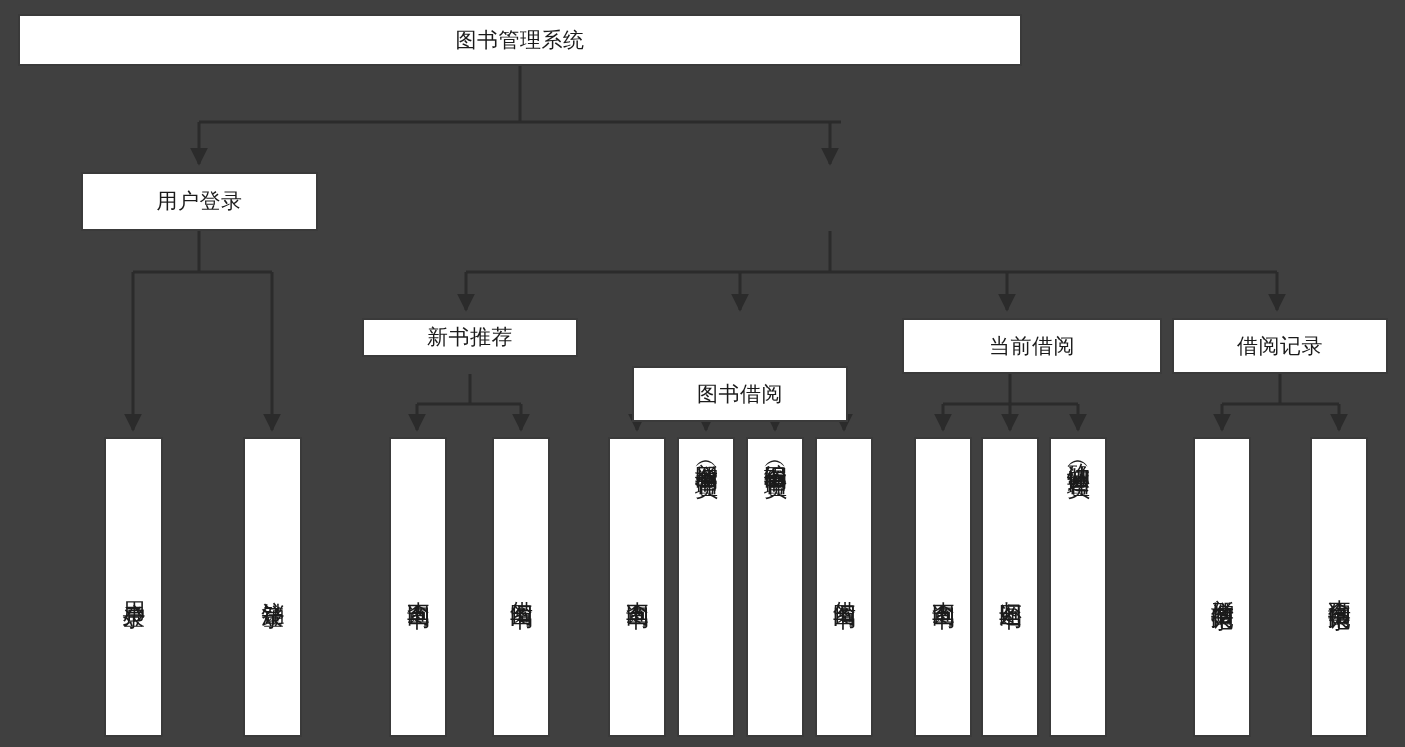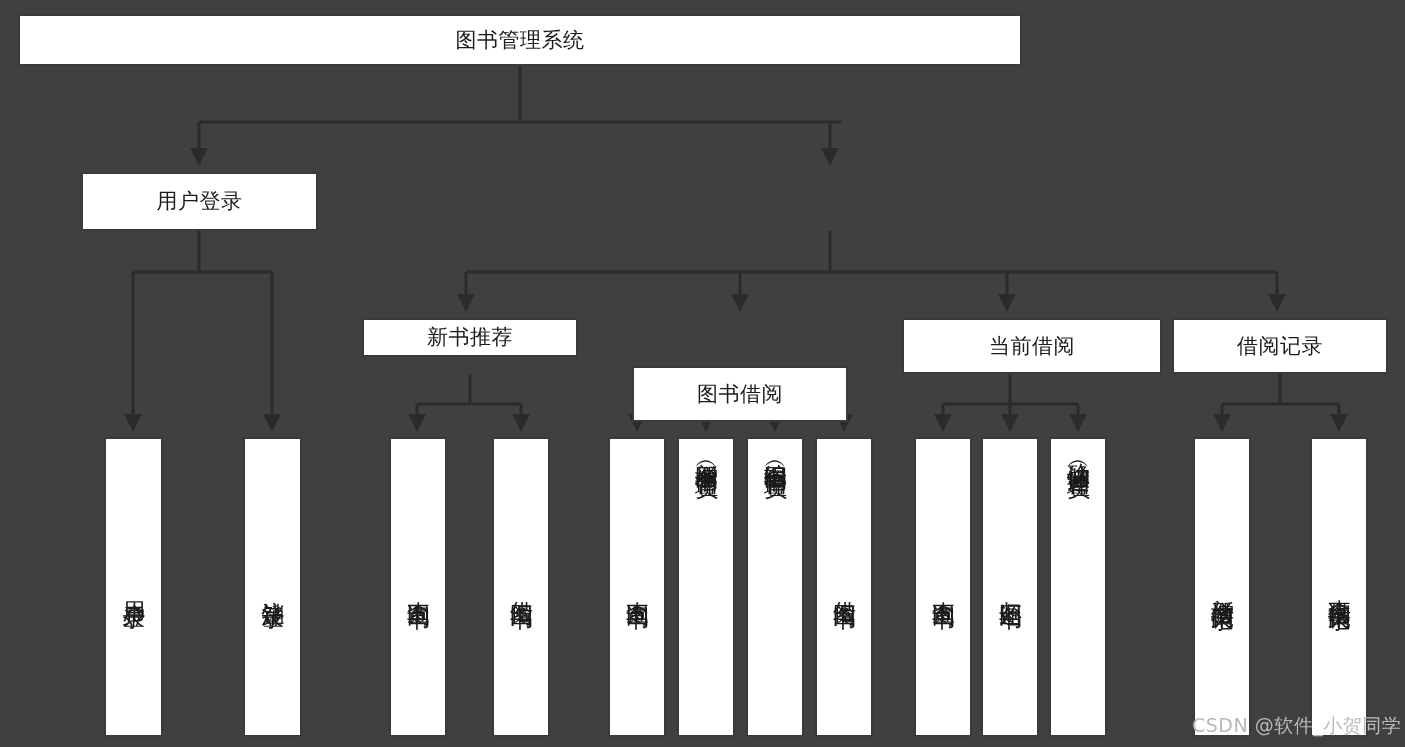--- a/index.html
+++ b/index.html
@@ -180,15 +180,14 @@
     <span class="node-label">确认归还（管理员）</span>
   </div>
 
   <div class="node vert centered" style="left:1193px; top:437px; width:58px; height:300px;">
     <span class="node-label">新增借阅记录</span>
   </div>
   <div class="node vert centered" style="left:1310px; top:437px; width:58px; height:300px;">
     <span class="node-label">查询借阅记录</span>
   </div>
 
-  <div class="watermark" style="left:1192px; top:713px;">CSDN @软件_小贺同学</div>
 
 </div>
 
 </body></html>

